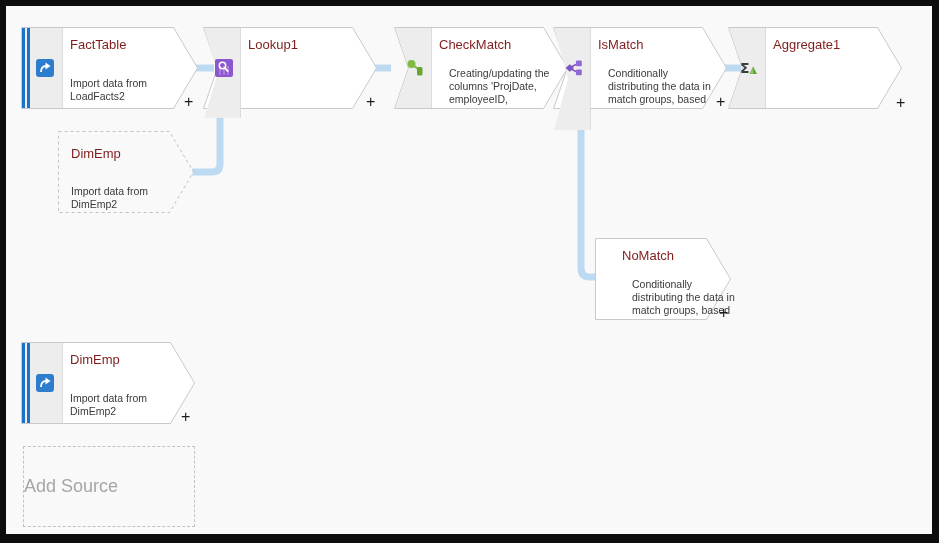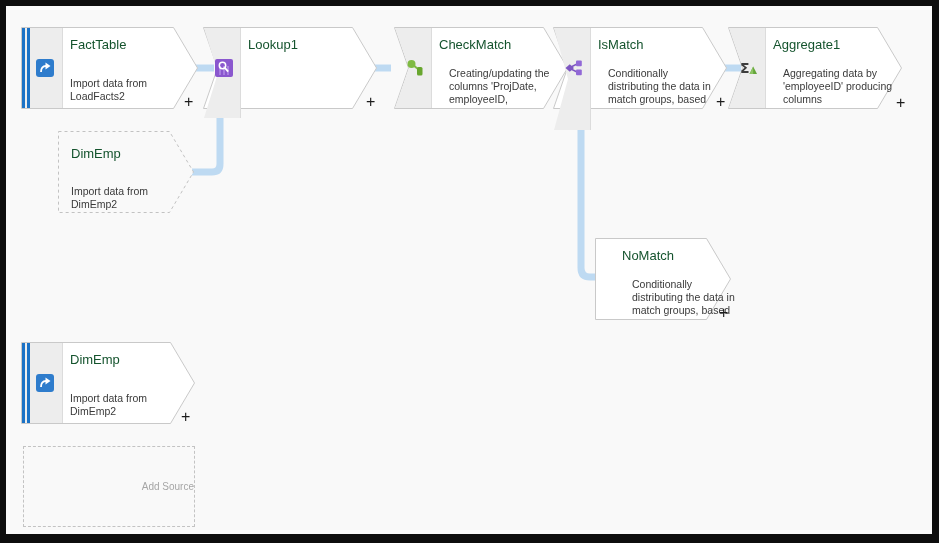--- a/index.html
+++ b/index.html
@@ -14,33 +14,33 @@
   .node{position:absolute;z-index:2;}
   .node .shape{position:absolute;left:0;top:0;}
   .strip{position:absolute;top:1px;bottom:1px;background:#ededed;}
   .strip.src{left:1px;width:40px;}
   .strip.chv{left:1px;width:36px;clip-path:polygon(0 0,100% 0,100% 100%,0 100%,14px 50%);}
   .divider{position:absolute;top:1px;bottom:1px;width:1px;background:#dcdcdc;}
   .bar{position:absolute;top:1px;bottom:1px;width:3px;background:#1b72c6;}
   .bar.b1{left:1px;} .bar.b2{left:6px;}
   .nicon{position:absolute;top:32px;}
   .src-pos{left:15px;} .chv-pos{left:12px;}
-  .title{position:absolute;top:10px;font-size:13px;color:#14532d;white-space:nowrap;}
+  .title{position:absolute;top:10px;font-size:13px;color:#7f1d1d;white-space:nowrap;}
   .desc{position:absolute;font-size:10.5px;line-height:13px;color:#3a3a3a;}
   .tx-src{left:49px;} .tx-chv{left:45px;} .tx-plain{left:27px;}
   .d3{top:40px;width:112px;margin-left:10px;} .d2{top:50px;width:108px;}
   .plus{position:absolute;font-size:16px;color:#1c1c1c;line-height:16px;}
   .plus.row{left:163px;top:67px;} .plus.sm{left:124px;top:67px;} .plus.agg{left:168px;top:68px;}
   .ghost-title{left:13px;top:15px;}
   .ghost-desc{left:13px;top:54px;width:110px;}
   #add-source{
     position:absolute;left:23px;top:446px;width:172px;height:81px;
     border:1px dashed #c3c3c3;box-sizing:border-box;
-    display:flex;align-items:center;justify-content:flex-end;
-    color:#a6a6a6;font-size:10px;background:transparent;
+    display:flex;align-items:center;justify-content:flex-start;
+    color:#a6a6a6;font-size:18px;background:transparent;
   }
 </style>
 </head>
 <body>
 
 <div id="canvas">
 
   <svg id="wires" width="939" height="543">
     <g fill="none" stroke="#bedaf2" stroke-width="7">
       <path d="M186 68 H214"></path>
@@ -127,21 +127,20 @@
       <path d="M0.5 0.5 L149.5 0.5 L173.5 41 L149.5 81.5 L0.5 81.5 L14.5 41 Z" fill="#ffffff" stroke="#c9c9c9"></path>
     </svg>
     <div class="strip chv"></div>
     <div class="divider" style="left:37px"></div>
     <svg class="nicon chv-pos" width="18" height="18">
       <text x="0" y="14" font-family="DejaVu Sans, sans-serif" font-size="14" font-weight="bold" fill="#3d3d3d">Σ</text>
       <polygon points="9.5,15 17,15 13.2,7.5" fill="#64a53b"></polygon>
       <polygon points="9.5,15 13.2,15 13.2,7.5" fill="#8cc463"></polygon>
     </svg>
     <div class="title tx-chv">Aggregate1</div>
-    <div class="desc tx-chv d3">Aggregating data by 'employeeID' producing columns</div>
     <div class="plus agg">+</div>
   </div>
 
   <div class="node" style="left:58px;top:131px;width:136px;height:82px">
     <svg class="shape" width="136" height="82">
       <path d="M0.5 0.5 L111.5 0.5 L135.5 41 L111.5 81.5 L0.5 81.5 Z" fill="#f9f9f9" stroke="#c2c2c2" stroke-dasharray="3 3"></path>
     </svg>
     <div class="title ghost-title">DimEmp</div>
     <div class="desc ghost-desc">Import data from DimEmp2</div>
   </div>

